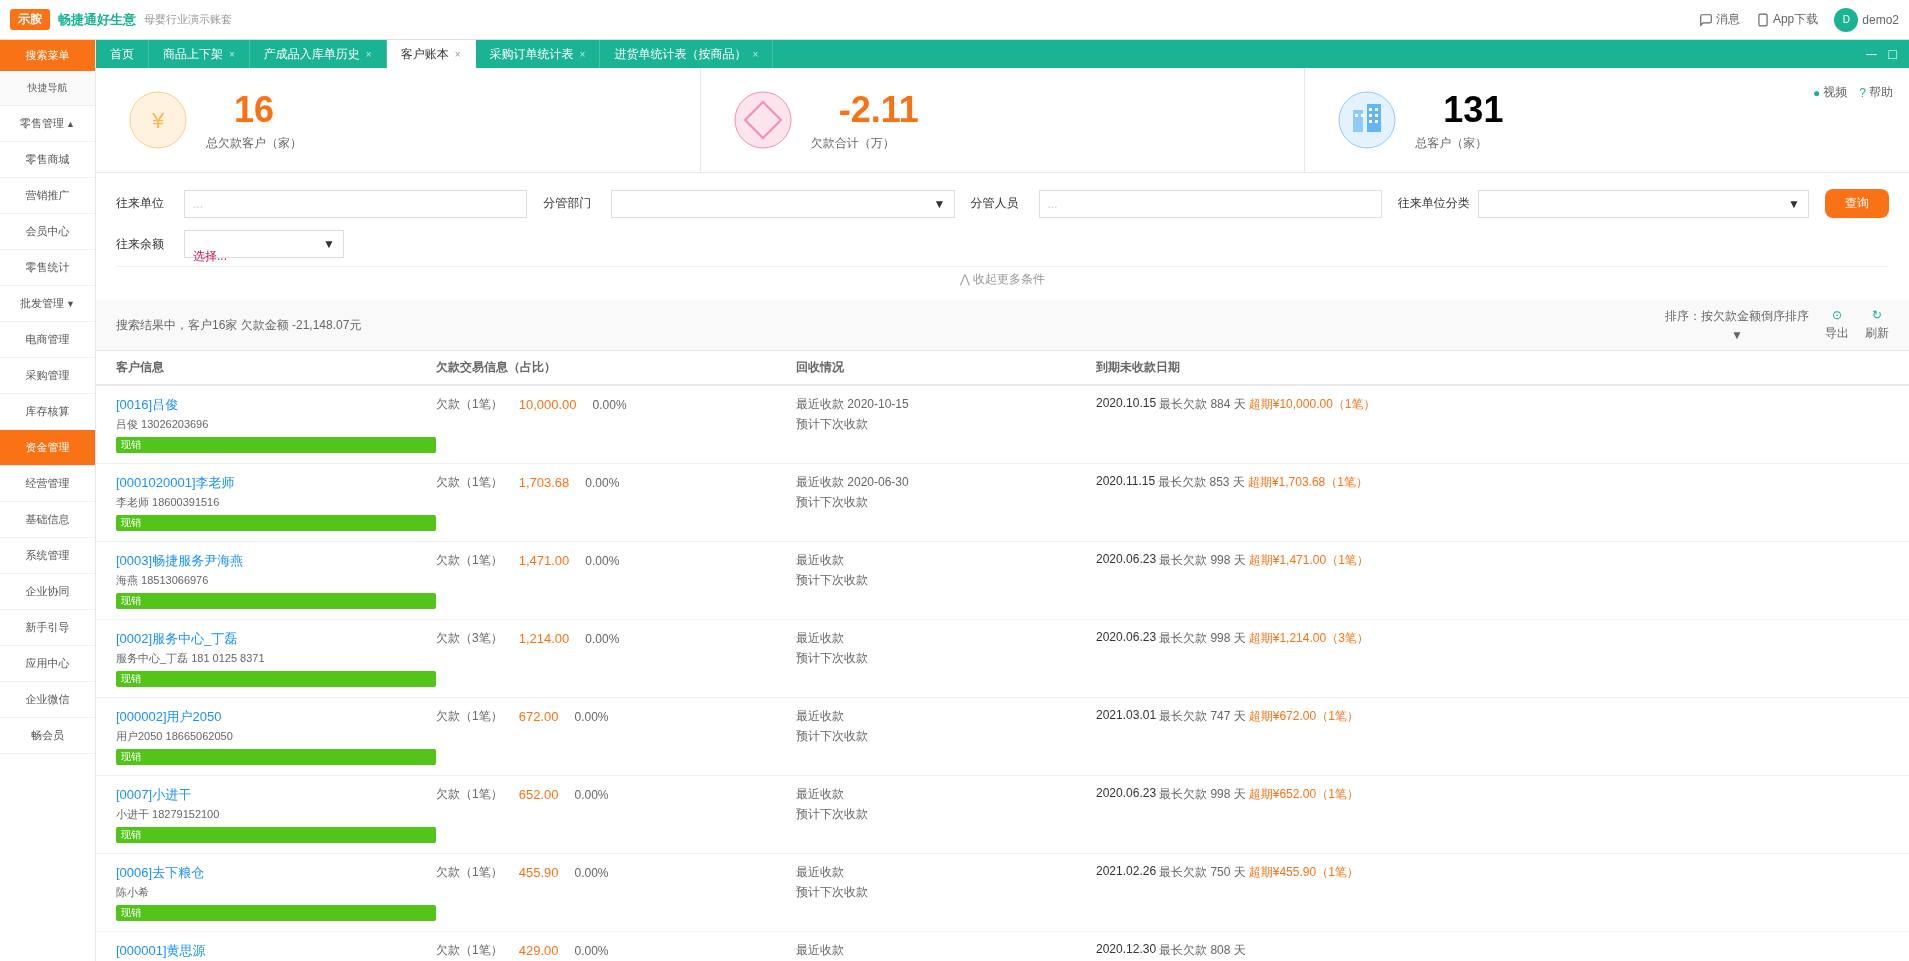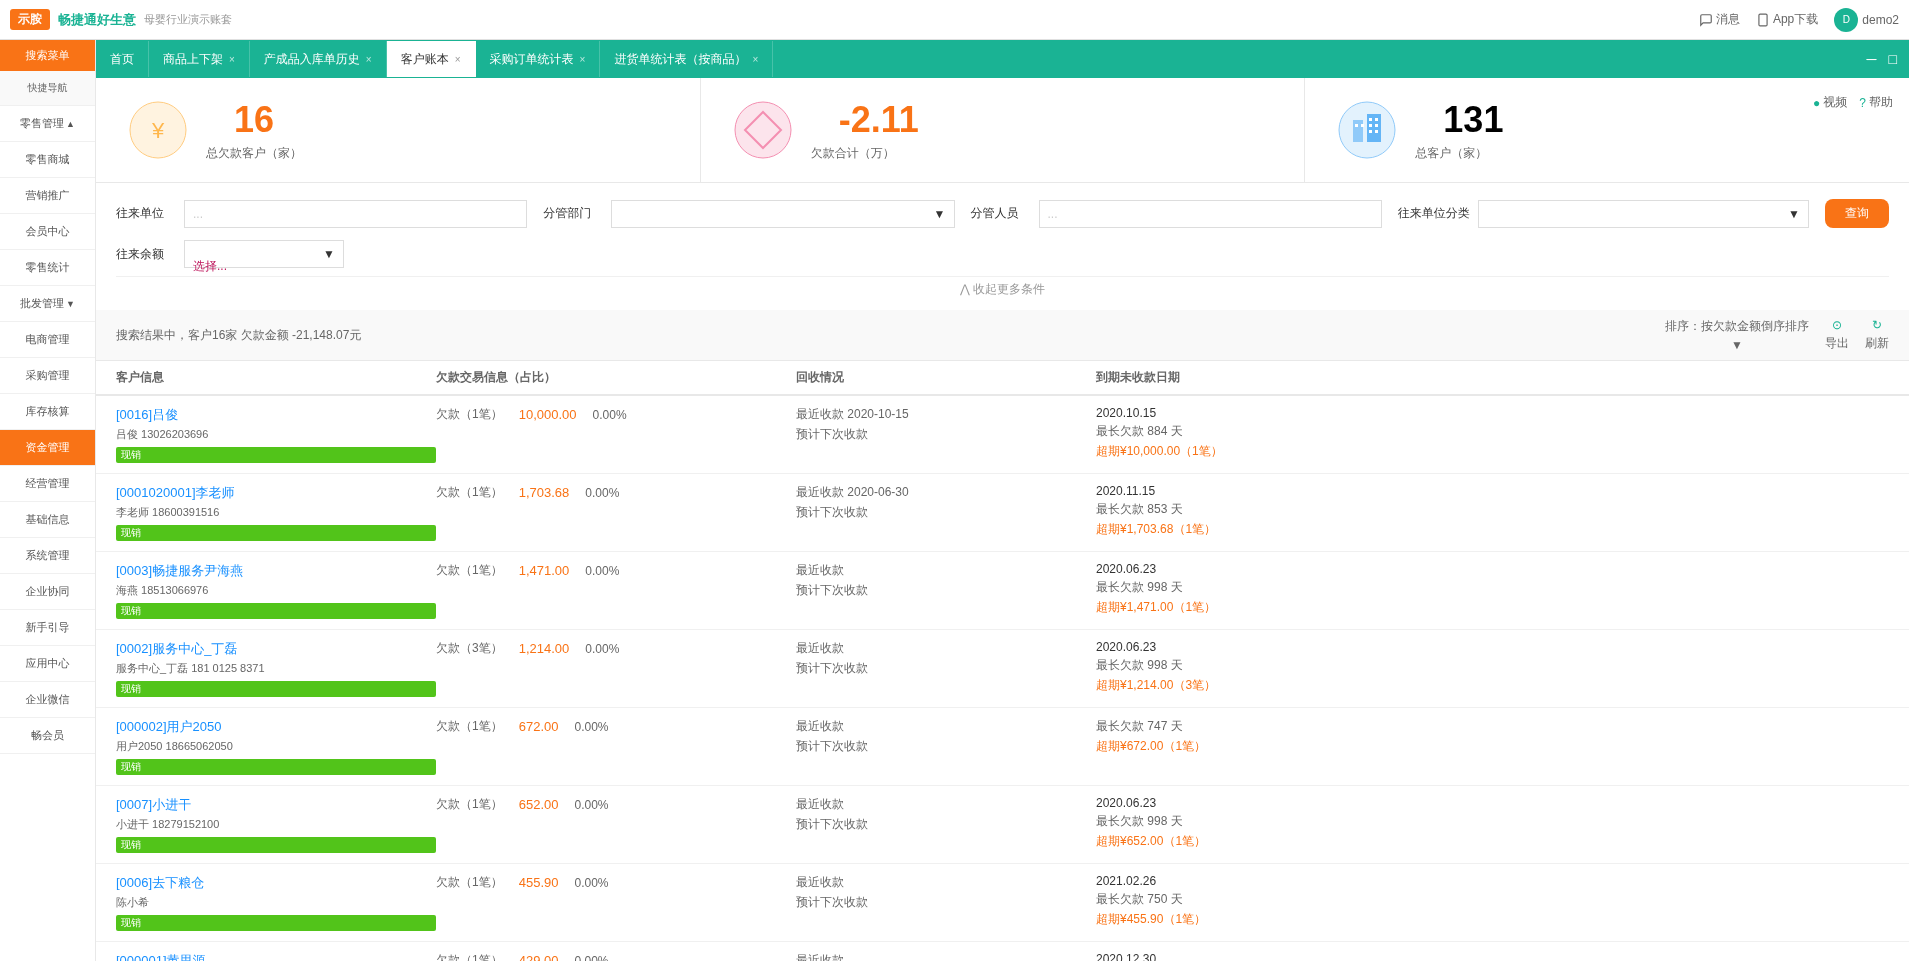--- a/index.html
+++ b/index.html
@@ -19,21 +19,21 @@
     .sidebar { width: 96px; background: #fff; border-right: 1px solid #e8e8e8; display: flex; flex-direction: column; overflow-y: auto; }
     .sidebar-search { padding: 8px 4px; background: #f97316; color: #fff; text-align: center; font-size: 11px; cursor: pointer; }
     .sidebar-item { padding: 10px 4px; text-align: center; font-size: 11px; cursor: pointer; color: #555; border-bottom: 1px solid #f0f0f0; }
     .sidebar-item.active { background: #f97316; color: #fff; }
     .sidebar-item.has-arrow { display: flex; align-items: center; justify-content: center; gap: 2px; }
 
     
     .main { flex: 1; display: flex; flex-direction: column; overflow: hidden; }
 
     
-    .tab-bar { display: flex; background: #1ab394; height: 38px; align-items: center; padding: 0; overflow-x: auto; }
+    .tab-bar { display: flex; background: #1ab394; height: 28px; align-items: center; padding: 0; overflow-x: auto; }
     .tab-item { display: flex; align-items: center; padding: 0 14px; height: 36px; color: #fff; font-size: 12px; cursor: pointer; white-space: nowrap; border-right: 1px solid rgba(255,255,255,0.2); gap: 6px; }
     .tab-item.active { background: #fff; color: #333; }
     .tab-item .close-x { font-size: 10px; color: rgba(255,255,255,0.7); }
     .tab-item.active .close-x { color: #999; }
     .tab-bar-actions { margin-left: auto; display: flex; align-items: center; padding-right: 8px; gap: 4px; }
     .tab-bar-actions span { color: #fff; cursor: pointer; font-size: 14px; padding: 2px 4px; }
 
     
     .content { flex: 1; overflow-y: auto; background: #fff; }
 
@@ -75,21 +75,21 @@
     .customer-tag { display: inline-block; background: #52c41a; color: #fff; font-size: 10px; padding: 1px 5px; border-radius: 2px; margin-top: 2px; }
 
     .debt-info { display: flex; flex-direction: column; gap: 3px; }
     .debt-label { font-size: 12px; color: #666; }
     .debt-amount { color: #f97316; font-size: 13px; font-weight: normal; }
     .debt-percent { color: #666; font-size: 12px; }
     .debt-row { display: flex; align-items: center; gap: 16px; }
 
     .repay-info { display: flex; flex-direction: column; gap: 3px; font-size: 12px; color: #666; }
 
-    .overdue-info { display: flex; flex-direction: column; gap: 3px; font-size: 12px; color: #666; }
+    .overdue-info { display: flex; flex-direction: row; gap: 3px; font-size: 12px; color: #666; }
     .overdue-link { color: #f97316; cursor: pointer; }
     .overdue-date { color: #333; }
   </style>
 </head>
 <body>
 
 <div class="top-bar">
   <div class="top-bar-left">
     <div class="brand-logo">示胺</div>
     <span style="color:#1ab394;font-size:13px;font-weight:bold;">畅捷通好生意</span>
@@ -420,20 +420,21 @@
               <span class="debt-label">欠款（1笔）</span>
               <span class="debt-amount">672.00</span>
               <span class="debt-percent">0.00%</span>
             </div>
           </div>
           <div class="repay-info">
             <span>最近收款</span>
             <span>预计下次收款</span>
           </div>
           <div class="overdue-info">
+            <span class="overdue-date">2021.03.01</span>
             <span>最长欠款 747 天</span>
             <span class="overdue-link">超期¥672.00（1笔）</span>
           </div>
         </div>
 
         <div class="table-row">
           <div class="customer-info">
             <a class="customer-name">[0007]小进干</a>
             <span class="customer-id">小进干  18279152100</span>
             <span class="customer-tag">现销</span>

